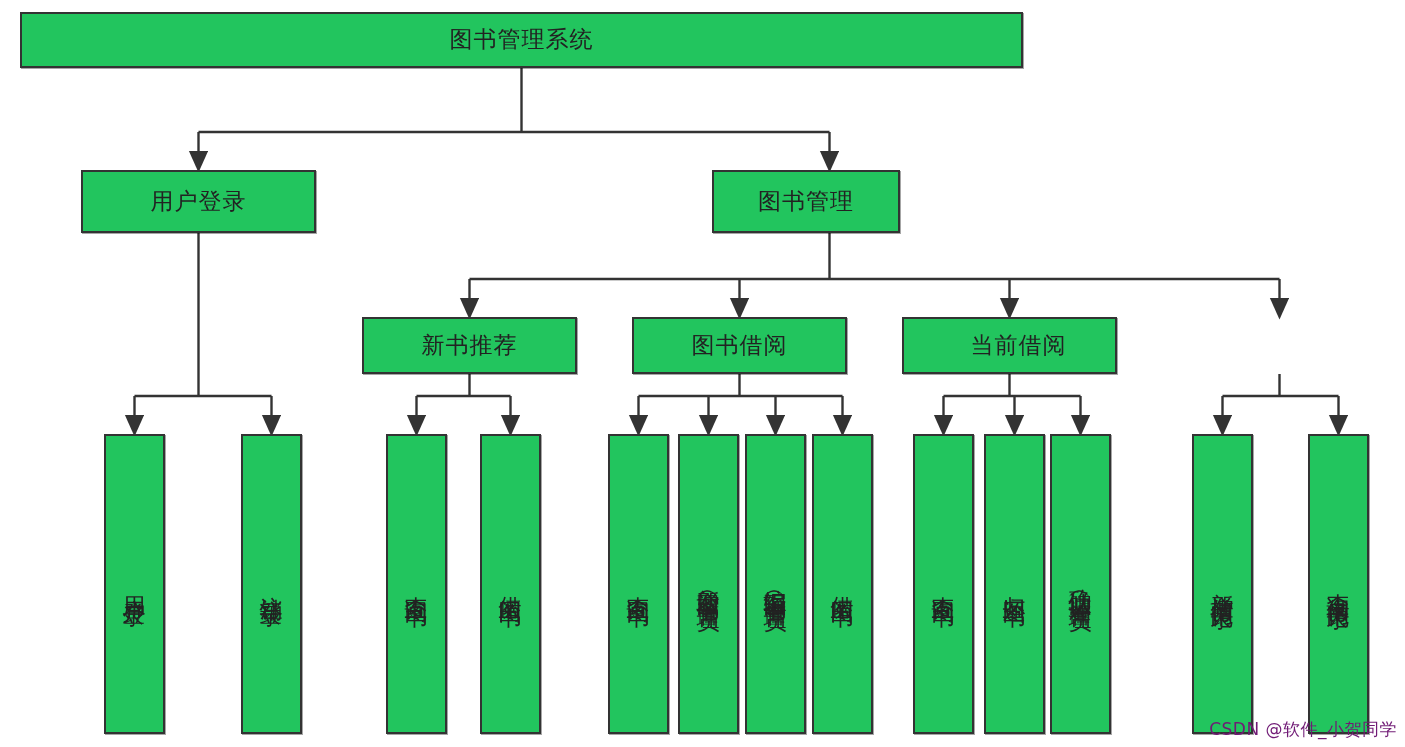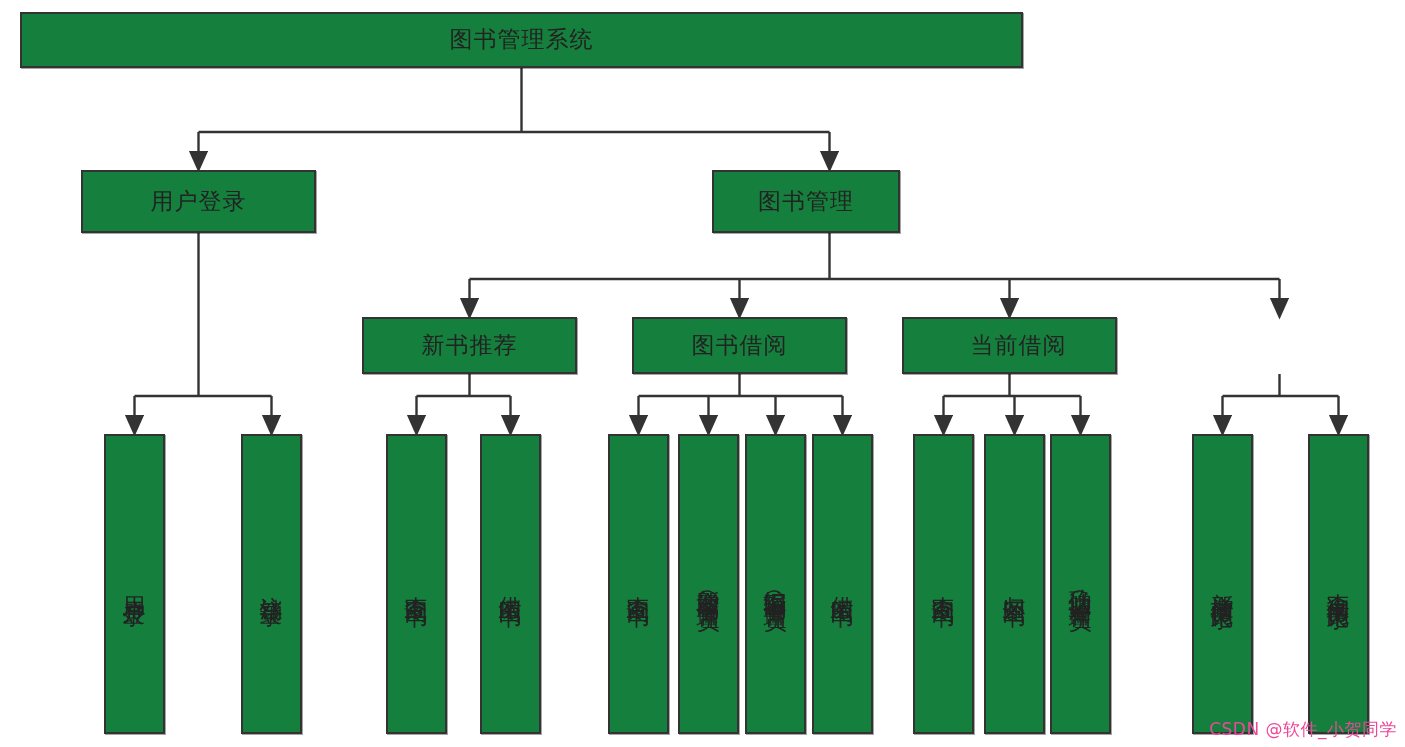--- a/index.html
+++ b/index.html
@@ -14,21 +14,21 @@
     position: relative;
     width: 1405px;
     height: 747px;
     background: #ffffff;
     overflow: hidden;
   }
   .node {
     position: absolute;
     box-sizing: border-box;
     border: 2px solid #333333;
-    background: #15803d;
+    background: #22c55e;
     display: flex;
     align-items: center;
     justify-content: center;
     color: #222222;
     box-shadow: 1px 1px 0 rgba(0,0,0,0.35);
   }
   .node.horiz {
     font-size: 23px;
     letter-spacing: 1px;
     line-height: 1.1;
@@ -48,21 +48,21 @@
     top: 0;
     width: 1405px;
     height: 747px;
     pointer-events: none;
   }
   .watermark {
     position: absolute;
     right: 8px;
     bottom: 6px;
     font-size: 17px;
-    color: #ec4899;
+    color: #701a75;
     letter-spacing: 0.5px;
     white-space: nowrap;
   }
 </style>
 </head>
 <body>
 
 <div id="canvas">
 
   <svg id="edges" viewBox="0 0 1405 747" width="1405" height="747" xmlns="http://www.w3.org/2000/svg">

